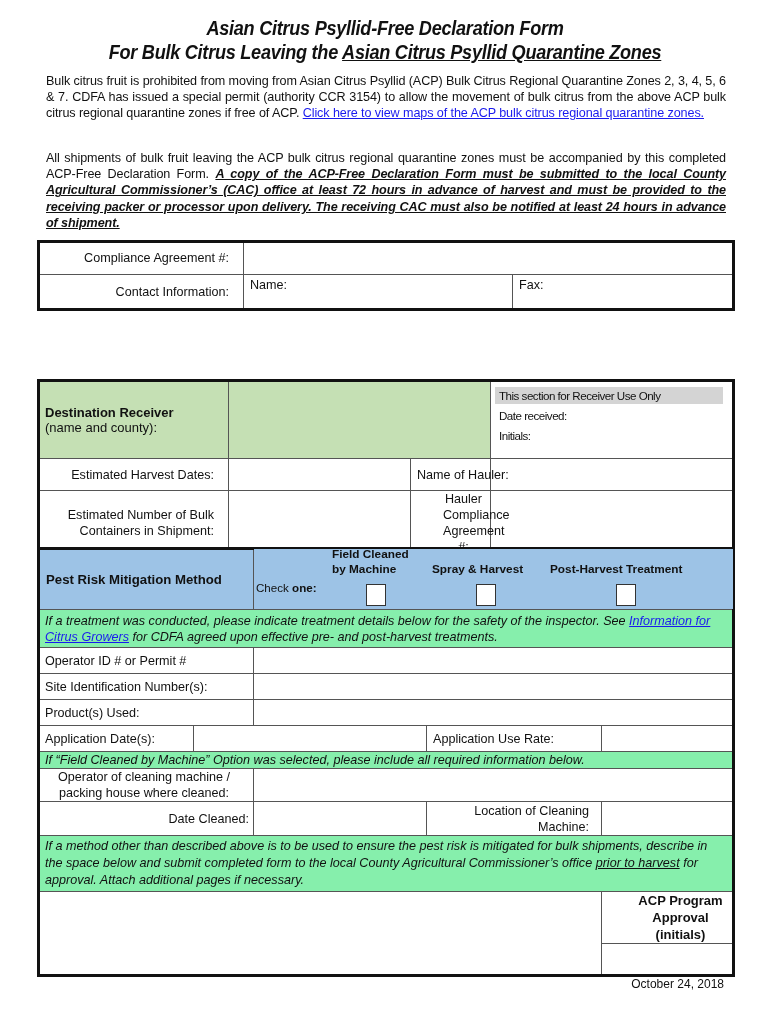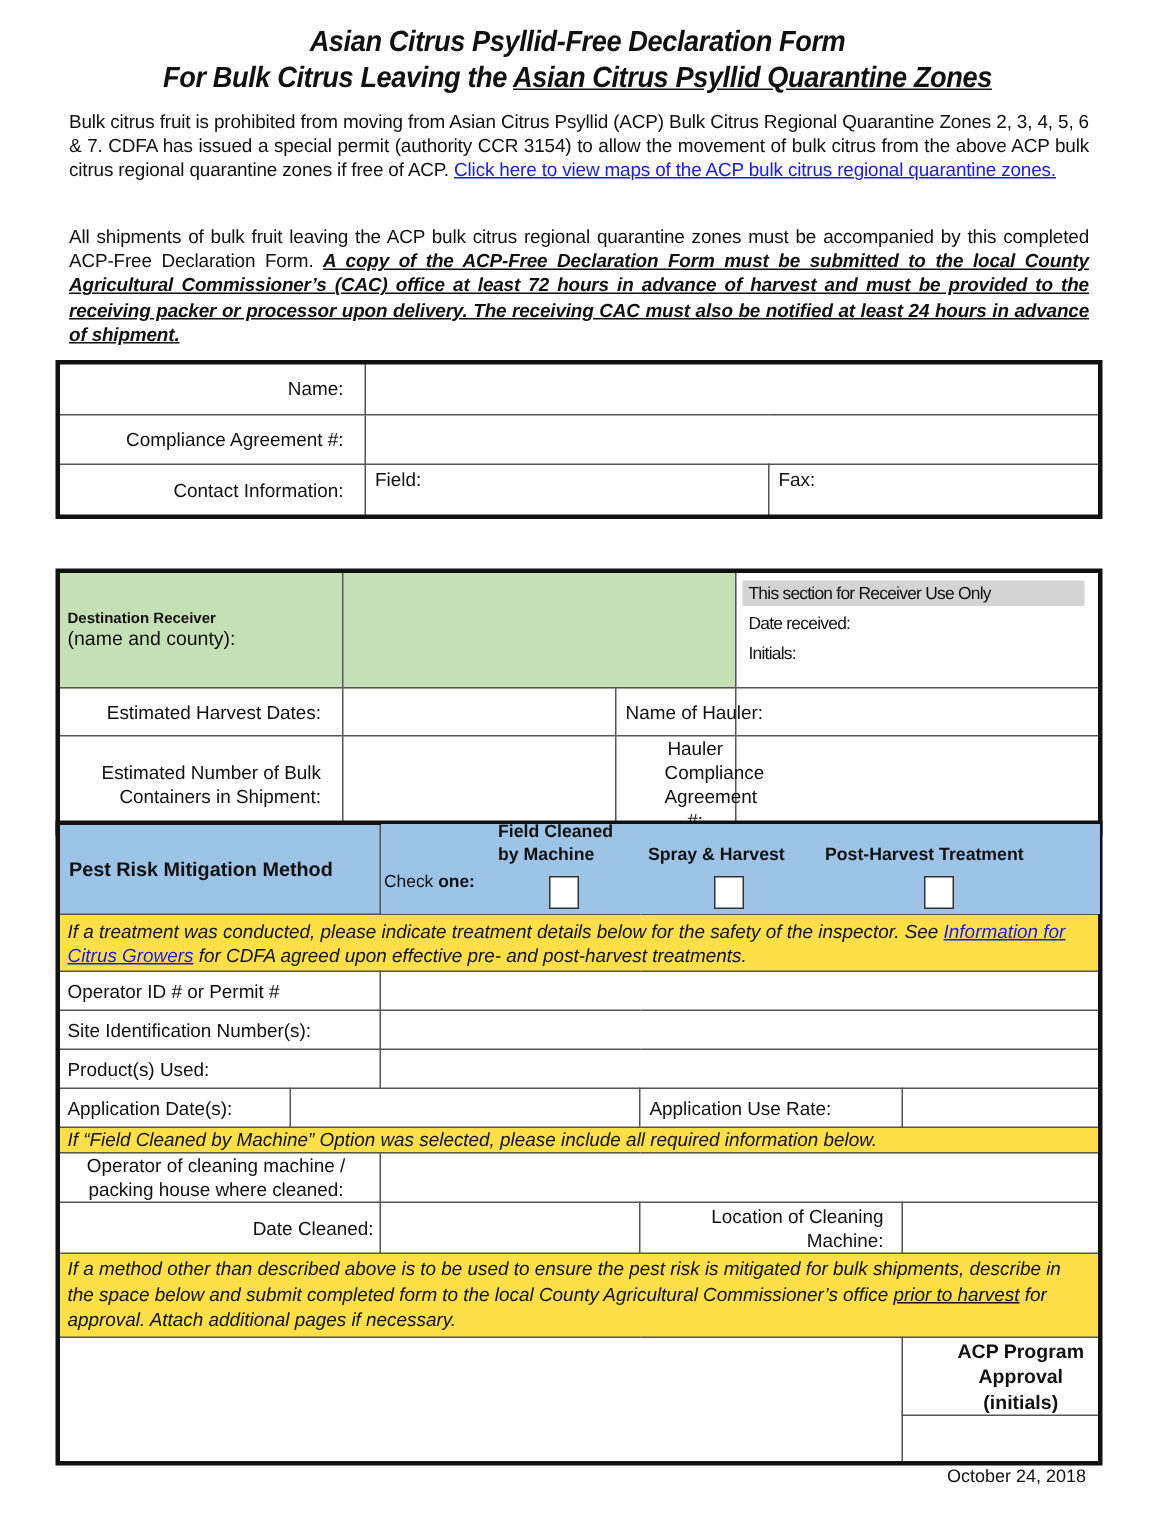--- a/index.html
+++ b/index.html
@@ -14,21 +14,21 @@
   .para .bu { font-weight: bold; font-style: italic; text-decoration: underline; }
   #p1 { top: 73px; }
   #p2 { top: 150px; }
 
   table { border-collapse: collapse; position: absolute; left: 38px; width: 695px; table-layout: fixed; }
   td { border: 1px solid #555; font-size: 12.6px; vertical-align: middle; padding: 0 6px; }
   .outer { outline: 3px solid #111; outline-offset: -2px; }
 
   .green { background: #c5e0b4; }
   .blue { background: #9dc3e6; }
-  .orange { background: #fde047; }
+  .orange { background: #86efac; }
   .r { text-align: right; padding-right: 14px; }
   .c { text-align: center; padding-left: 32px; }
   .hdr { font-weight: bold; text-align: center; font-size: 13.5px; }
   .it { font-style: italic; font-size: 12.6px; line-height: 16px; }
   .it a { color: #1a1aee; text-decoration: underline; }
   .it .ul { text-decoration: underline; }
   .tl { vertical-align: top; padding-top: 3px; }
   .bold { font-weight: bold; }
 
   .recv { font-size: 11.6px; letter-spacing: -0.5px; }
@@ -55,47 +55,43 @@
 
 <div class="para" id="p2"><span>All shipments of bulk fruit leaving the ACP bulk citrus regional quarantine zones must be accompanied by this completed ACP-Free Declaration Form.  </span><span class="bu">A copy of the ACP-Free Declaration Form must be submitted to the local County Agricultural Commissioner’s (CAC) office at least 72 hours in advance of harvest and must be provided to the receiving packer or processor upon delivery. The receiving CAC must also be notified at least 24 hours in advance of shipment.</span></div>
 
 <table class="outer" style="top:241px;">
   <colgroup>
       <col style="width:205px">
       <col style="width:269px">
       <col style="width:221px">
     </colgroup>
   <tbody>
-  <tr style="height:35px">
-        <td class="r">Name:</td>
-        <td colspan="2"></td>
-      </tr>
   <tr style="height:33px">
         <td class="r">Compliance Agreement #:</td>
         <td colspan="2"></td>
       </tr>
   <tr style="height:35px">
         <td class="r">Contact Information:</td>
-        <td class="tl"><span>Field:</span></td>
+        <td class="tl"><span>Name:</span></td>
         <td class="tl"><span>Fax:</span></td>
       </tr>
 </tbody>
   </table>
 
 <table class="outer" style="top:380px;">
   <colgroup>
       <col style="width:190px">
       <col style="width:182px">
       <col style="width:80px">
       <col style="width:243px">
     </colgroup>
   <tbody>
       <tr style="height:78px">
     <td class="green">
-          <div class="bold" style="font-size:10px">Destination Receiver</div>
+          <div class="bold" style="font-size:13px">Destination Receiver</div>
           <div style="font-size:13px">(name and county):</div>
         </td>
     <td colspan="2" class="green"></td>
     <td class="recv tl" style="padding:6px 10px 0 4px;">
       <div class="gray">This section for Receiver Use Only</div>
       <div class="ln">Date received:</div>
       <div class="ln">Initials:</div>
     </td>
   </tr>
   <tr style="height:32px">

